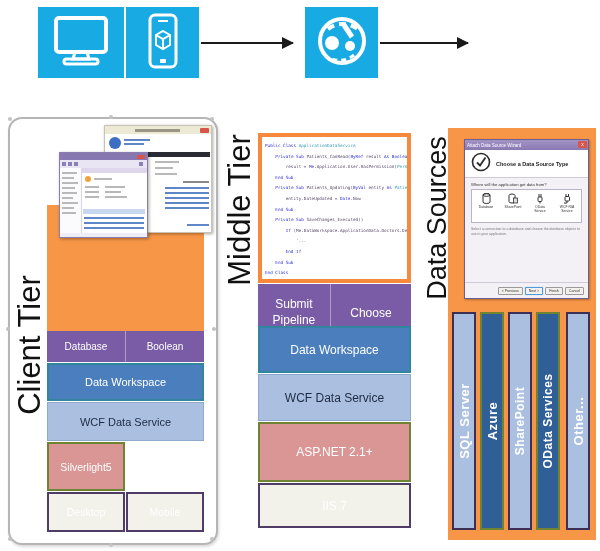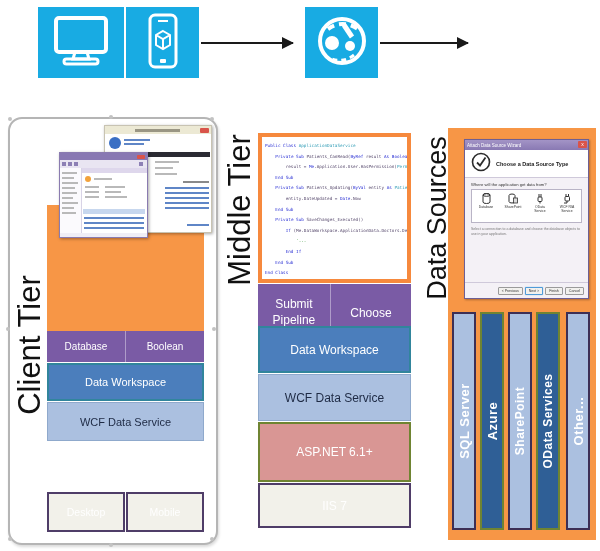--- a/index.html
+++ b/index.html
@@ -183,20 +183,21 @@
   </div>
 
   <div class="block purple" style="left:47px;top:331px;width:157px;height:31px;font-size:10px;">
     <div class="seg">
       <div>Database</div>
       <div>Boolean</div>
     </div>
   </div>
   <div class="block blue" style="left:47px;top:363px;width:157px;height:38px;font-size:11px;">Data Workspace</div>
   <div class="block lblue" style="left:47px;top:402px;width:157px;height:39px;font-size:11px;">WCF Data Service</div>
+  <div class="block pink" style="left:47px;top:442px;width:78px;height:49px;font-size:10.5px;">Silverlight5</div>
   <div class="block cream" style="left:47px;top:492px;width:78px;height:40px;font-size:10.5px;">Desktop</div>
   <div class="block cream" style="left:126px;top:492px;width:78px;height:40px;font-size:10.5px;">Mobile</div>
 
   <div class="vlabel" style="left:90px;top:190px;width:300px;font-size:31px;">Middle Tier</div>
 
   <div class="codebox" style="left:258px;top:133px;width:153px;height:150px;">
       <div><span class="tok-k">Public Class </span><span class="tok-t">ApplicationDataService</span></div>
       <div><span class="tok-p">    </span><span class="tok-k">Private Sub </span><span class="tok-p">Patients_CanRead(</span><span class="tok-k">ByRef</span><span class="tok-p"> result </span><span class="tok-k">As Boolean</span><span class="tok-p">)</span></div>
       <div><span class="tok-p">        result = </span><span class="tok-k">Me</span><span class="tok-p">.Application.User.HasPermission(</span><span class="tok-t">Permissions</span></div>
       <div><span class="tok-k">    End Sub</span></div>
@@ -212,21 +213,21 @@
     </div>
 
   <div class="block purple" style="left:258px;top:284px;width:153px;height:58px;font-size:12px;">
     <div class="seg">
       <div style="flex: 0 0 47%; flex-direction: column; line-height: 1.3; white-space: normal; width: 60px; text-align: center;">Submit Pipeline</div>
       <div>Choose</div>
     </div>
   </div>
   <div class="block blue" style="left:258px;top:326px;width:153px;height:47px;font-size:12px;">Data Workspace</div>
   <div class="block lblue" style="left:258px;top:374px;width:153px;height:47px;font-size:12px;">WCF Data Service</div>
-  <div class="block pink" style="left:258px;top:422px;width:153px;height:60px;font-size:12px;">ASP.NET 6.1+</div>
+  <div class="block pink" style="left:258px;top:422px;width:153px;height:60px;font-size:12px;">ASP.NET 2.1+</div>
   <div class="block cream" style="left:258px;top:483px;width:153px;height:45px;font-size:12px;">IIS 7</div>
 
   <div class="vlabel" style="left:287px;top:198px;width:300px;font-size:27px;">Data Sources</div>
 
   <div class="orange" style="left:448px;top:128px;width:148px;height:412px;"></div>
 
   <div class="wizard" style="left:464px;top:139px;width:123px;height:158px;">
     <div class="wiz-title">
       <span>Attach Data Source Wizard</span>
       <span class="wiz-close">x</span>

